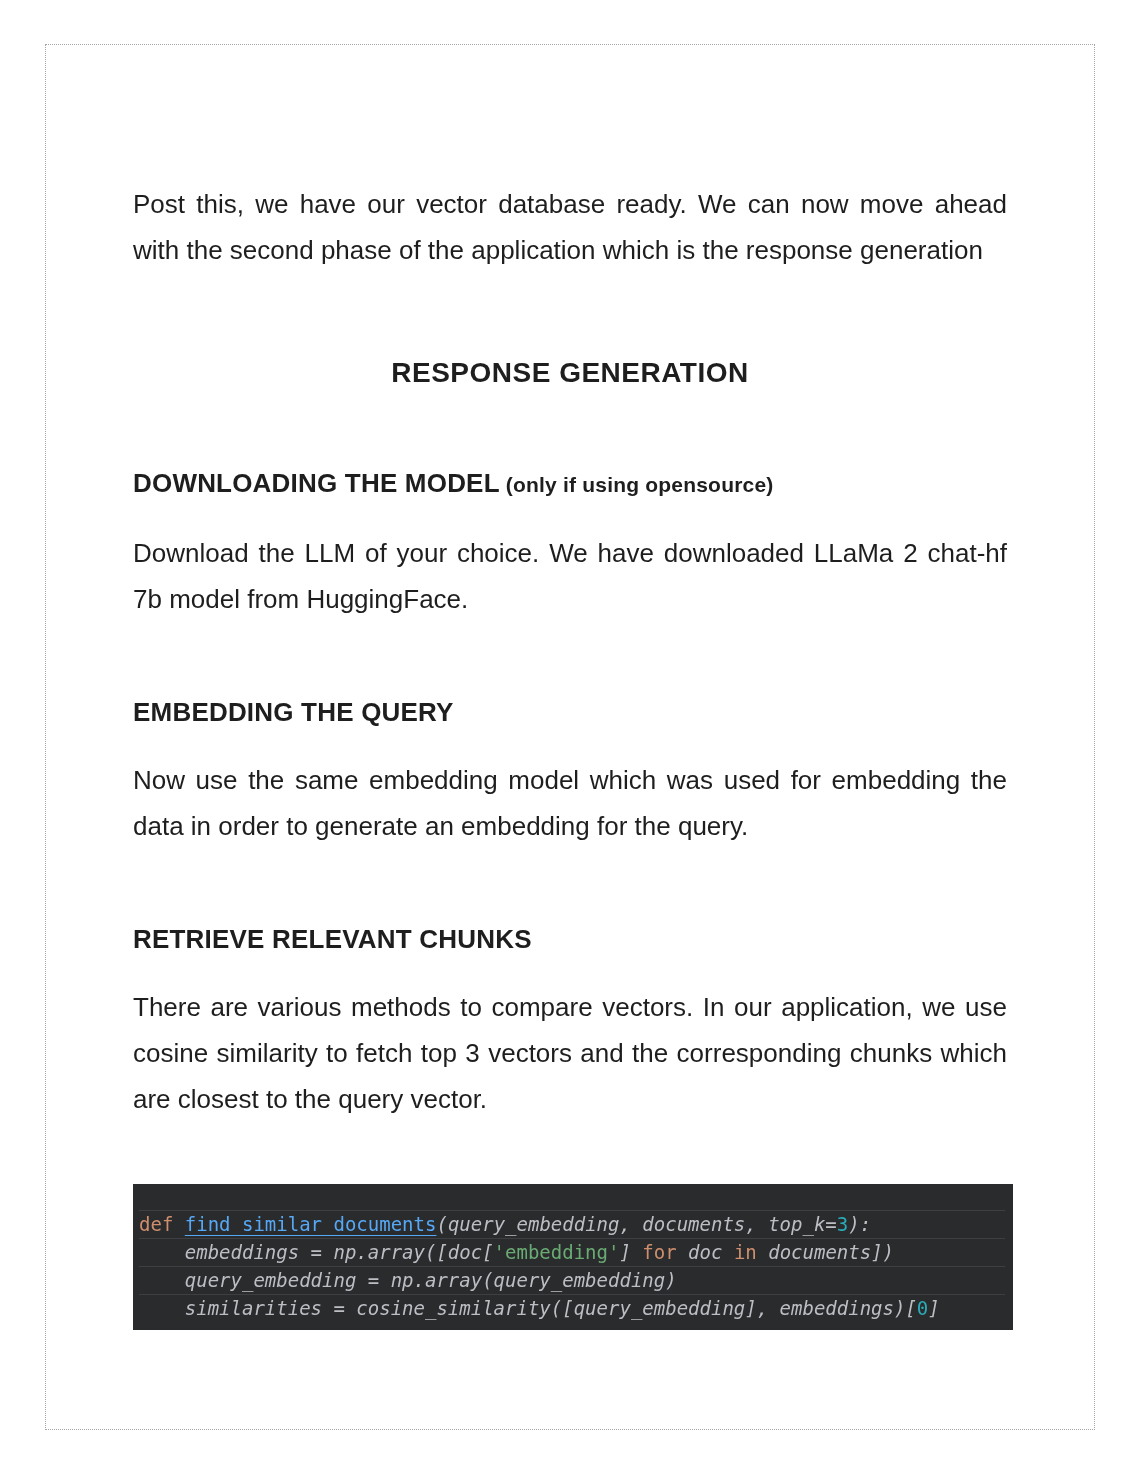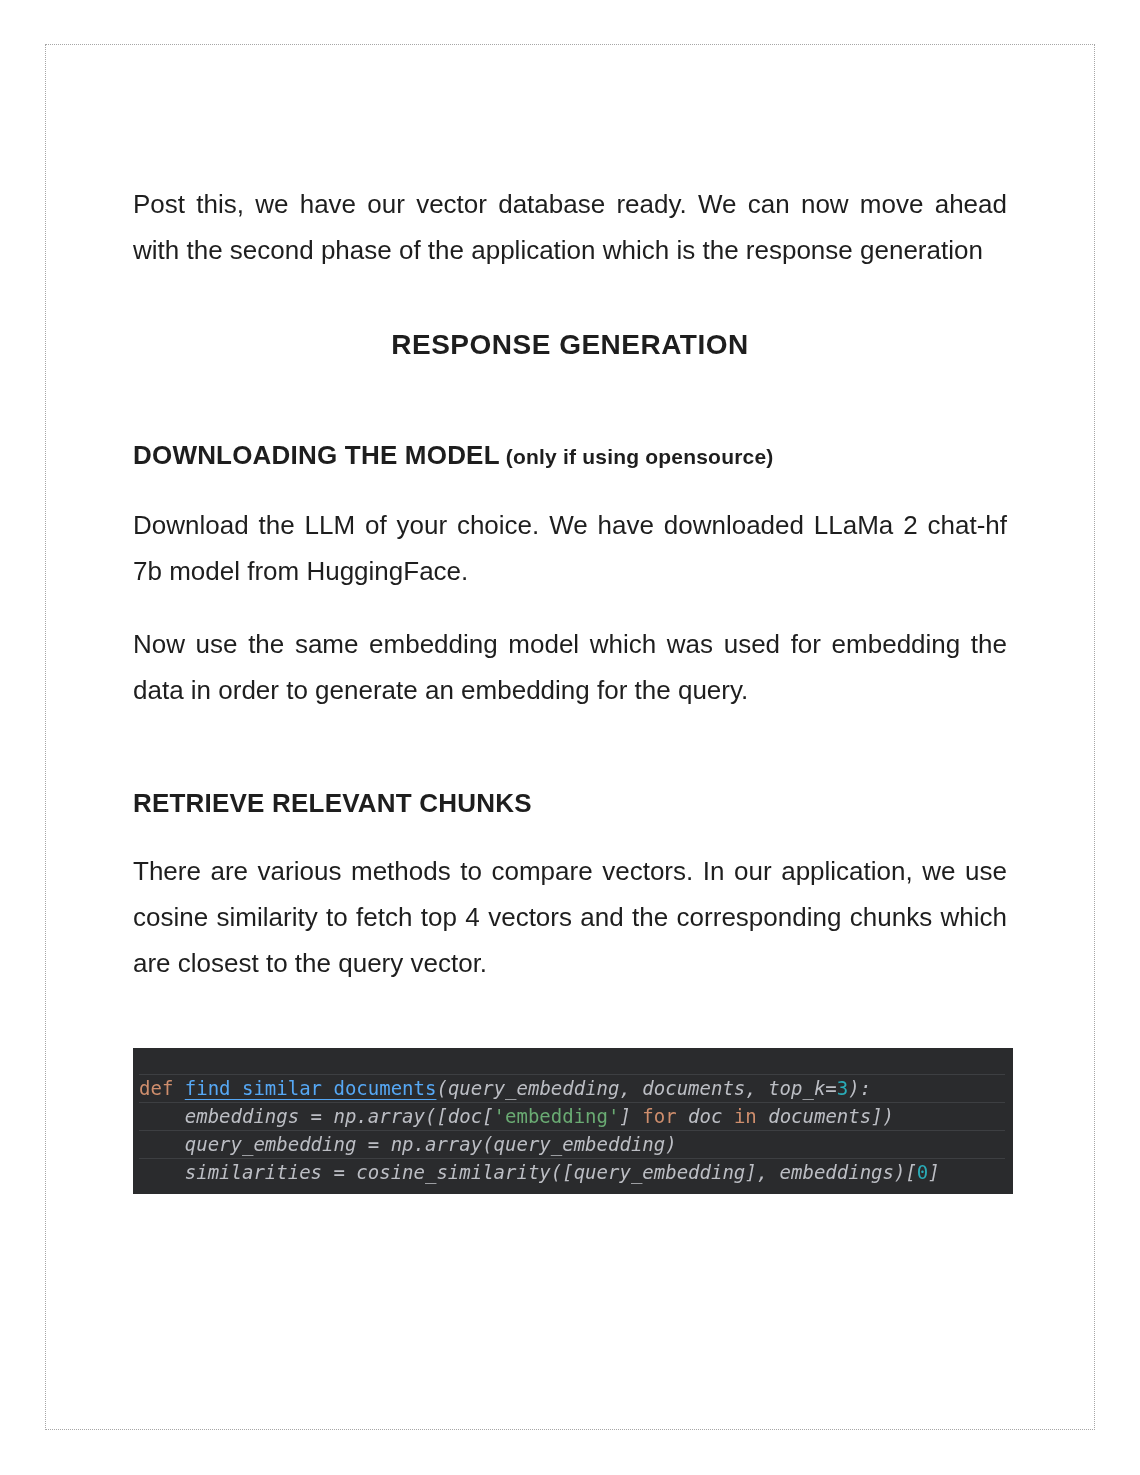--- a/index.html
+++ b/index.html
@@ -37,21 +37,21 @@
     width: 874px;
   }
   .body-paragraph {
     font-size: 26px;
     line-height: 46px;
     text-align: justify;
     color: var(--text);
   }
   .intro-paragraph { margin-top: 181px; }
   .doc-title {
-    margin-top: 52px;
+    margin-top: 80px;
     font-size: 28px;
     line-height: 40px;
     font-weight: bold;
     text-align: center;
     letter-spacing: 0.5px;
   }
   .section-heading {
     margin-top: 72px;
     font-size: 26px;
     line-height: 36px;
@@ -98,24 +98,25 @@
 
   <div class="content">
 
     <p class="body-paragraph intro-paragraph">Post this, we have our vector database ready. We can now move ahead with the second phase of the application which is the response generation</p>
 
     <h1 class="doc-title">RESPONSE GENERATION</h1>
 
     <h2 class="section-heading"><span>DOWNLOADING THE MODEL</span><span class="heading-note"> (only if using opensource)</span></h2>
     <p class="body-paragraph section-body">Download the LLM of your choice. We have downloaded LLaMa 2 chat-hf 7b model from HuggingFace.</p>
 
+    <h2 class="section-heading"><span>EMBEDDING THE QUERY</span></h2>
     <p class="body-paragraph section-body">Now use the same embedding model which was used for embedding the data in order to generate an embedding for the query.</p>
 
     <h2 class="section-heading"><span>RETRIEVE RELEVANT CHUNKS</span></h2>
-    <p class="body-paragraph section-body">There are various methods to compare vectors. In our application, we use cosine similarity to fetch top 4 vectors and the corresponding chunks which are closest to the query vector.</p>
+    <p class="body-paragraph section-body">There are various methods to compare vectors. In our application, we use cosine similarity to fetch top 3 vectors and the corresponding chunks which are closest to the query vector.</p>
 
     <div class="code-block">
       <div class="code-header"></div>
       <div>
           <div class="code-line"><span class="tok-keyword">def </span><span class="tok-function tok-underline">find_similar_documents</span><span class="tok-plain">(query_embedding, documents, top_k=</span><span class="tok-number">3</span><span class="tok-plain">):</span></div>
           <div class="code-line"><span class="tok-plain">    embeddings = np.array([doc[</span><span class="tok-string">'embedding'</span><span class="tok-plain">] </span><span class="tok-keyword">for</span><span class="tok-plain"> doc </span><span class="tok-keyword">in</span><span class="tok-plain"> documents])</span></div>
           <div class="code-line"><span class="tok-plain">    query_embedding = np.array(query_embedding)</span></div>
           <div class="code-line"><span class="tok-plain">    similarities = cosine_similarity([query_embedding], embeddings)[</span><span class="tok-number">0</span><span class="tok-plain">]</span></div>
         </div>
     </div>

